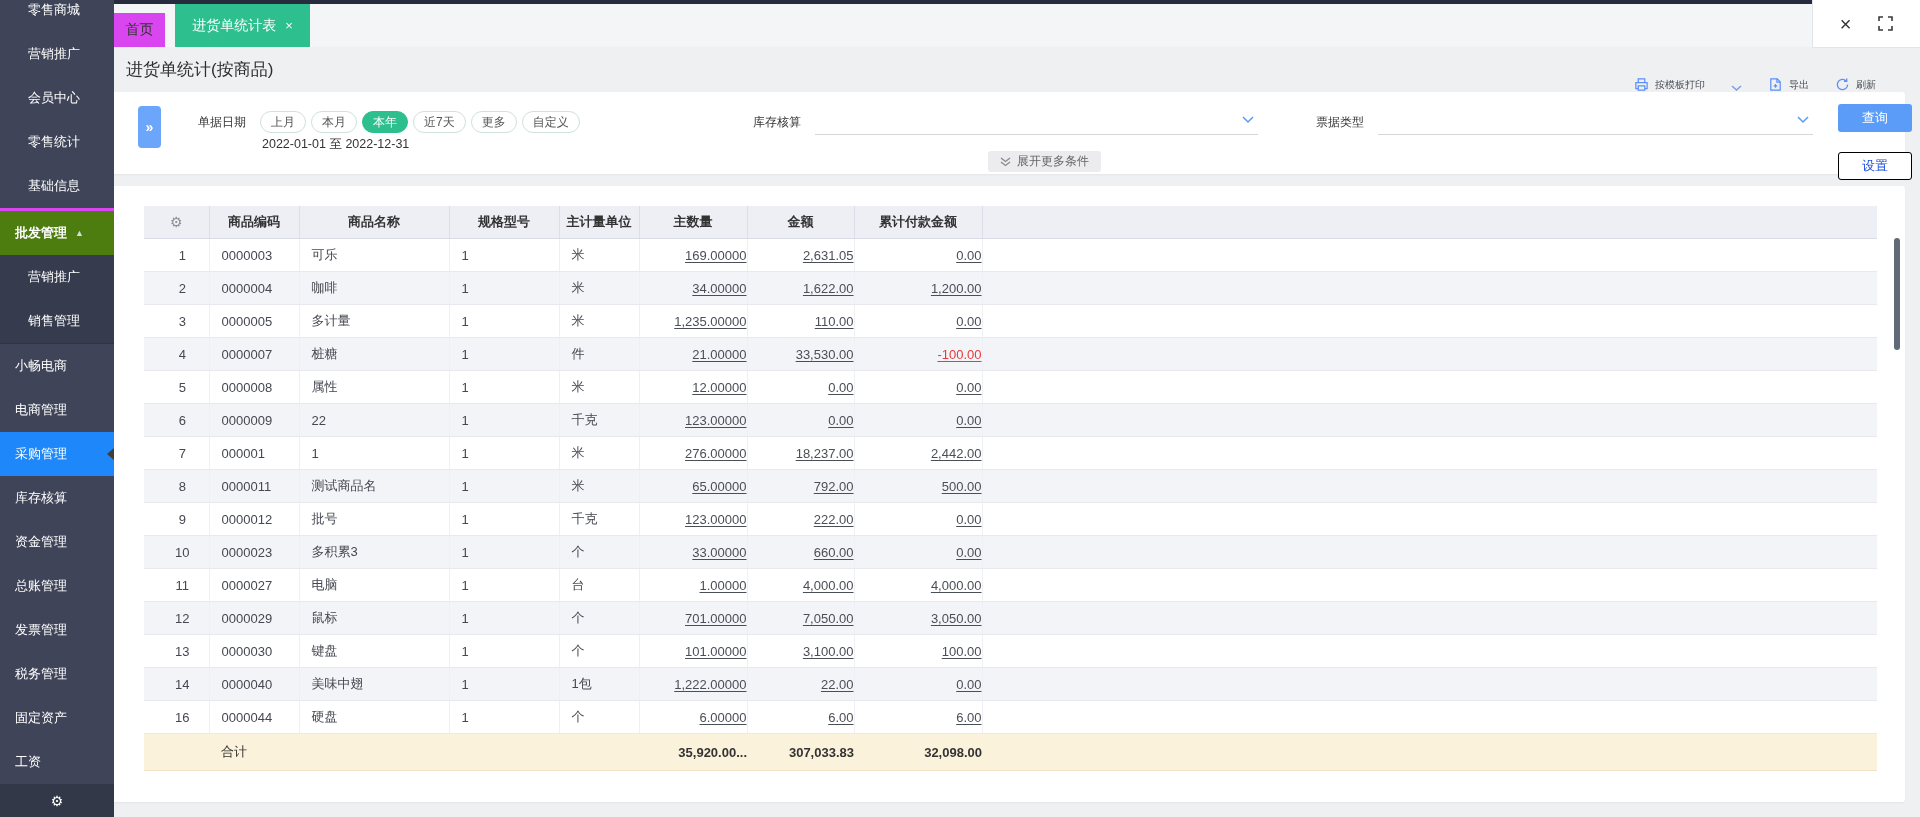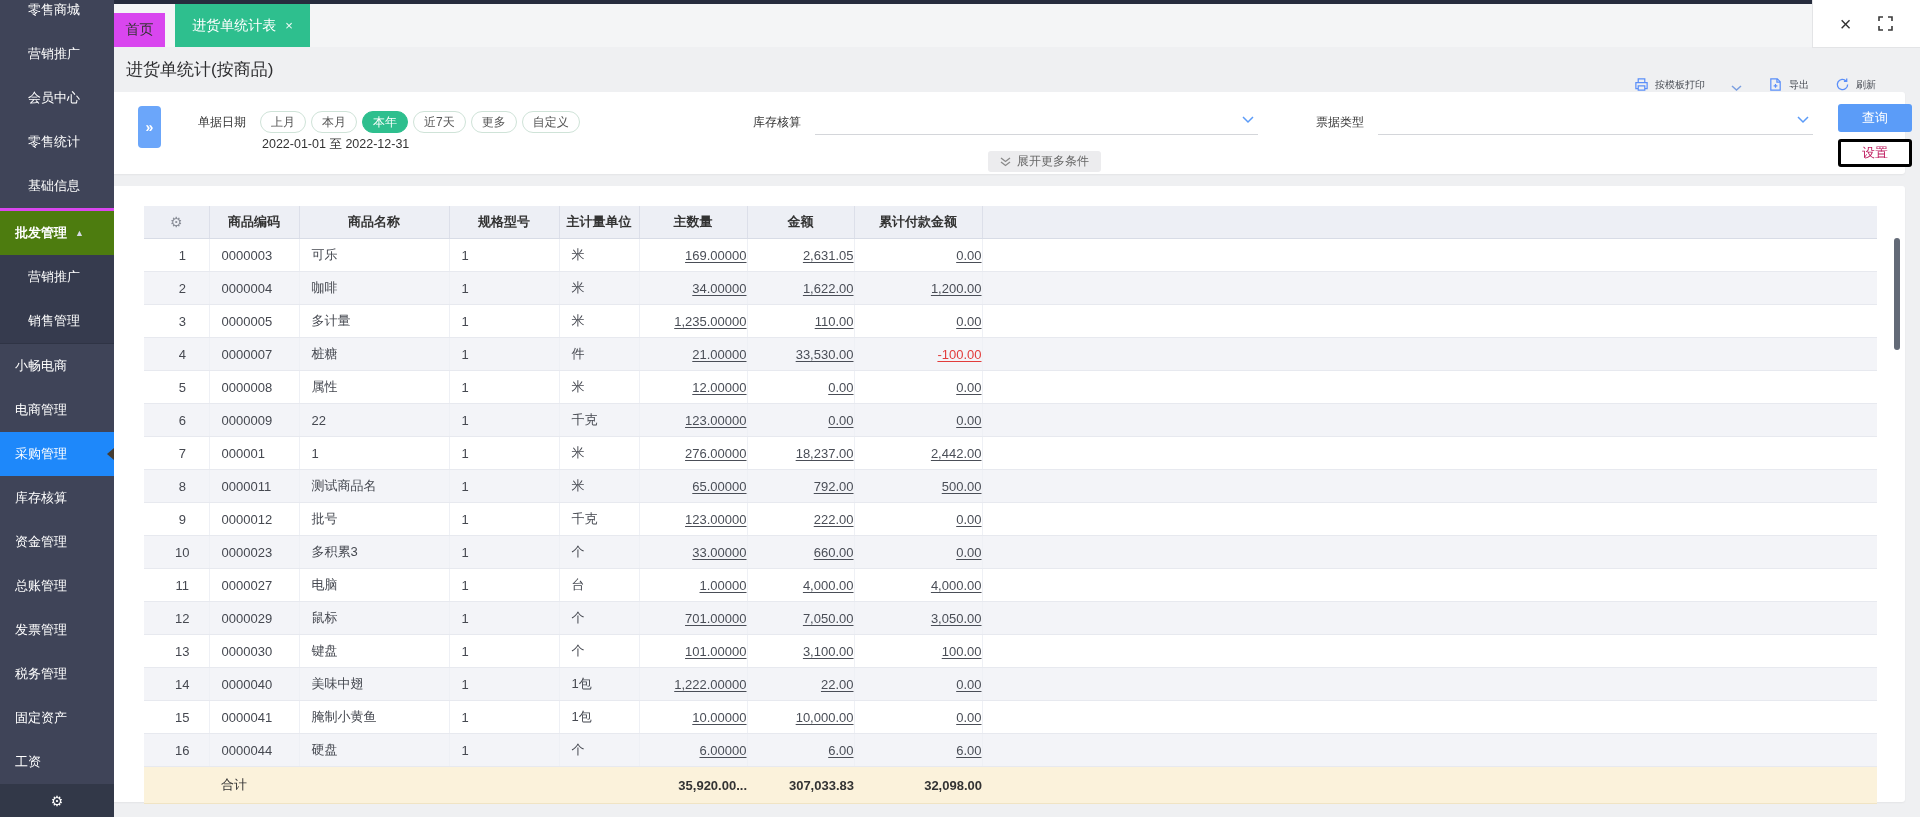--- a/index.html
+++ b/index.html
@@ -48,22 +48,22 @@
   .flt-label{position:absolute;top:22px;font-size:12px;color:#333;}
   .pills{position:absolute;left:150px;top:19px;display:flex;gap:5px;}
   .pill{font-size:12px;line-height:18px;padding:1px 10px;border:1px solid #cfe3d8;border-radius:11px;
     color:#555;background:#fff;cursor:pointer;white-space:nowrap;}
   .pill.sel{background:#2ebf8e;border-color:#2ebf8e;color:#fff;}
   .date-range{position:absolute;left:152px;top:44px;font-size:12.5px;color:#333;}
   .underline-select{position:absolute;top:16px;height:26px;border-bottom:1px solid #d4d6da;cursor:pointer;}
   .underline-select .chev{position:absolute;right:4px;top:8px;}
   .btn-query{position:absolute;left:1728px;top:12px;width:74px;height:28px;background:#5b9cf8;color:#fff;
     border:none;border-radius:3px;font-size:13px;display:flex;align-items:center;justify-content:center;cursor:pointer;}
-  .btn-settings{position:absolute;left:1728px;top:47px;width:74px;height:28px;background:#fff;color:#be185d;
-    border:3px solid #000000;border-radius:3px;font-size:13px;display:flex;align-items:center;justify-content:center;
+  .btn-settings{position:absolute;left:1728px;top:60px;width:74px;height:28px;background:#fff;color:#1d4ed8;
+    border:1px solid #000000;border-radius:3px;font-size:13px;display:flex;align-items:center;justify-content:center;
     box-sizing:border-box;cursor:pointer;}
   .expand-more{position:absolute;left:878px;top:59px;height:21px;padding:0 12px;background:#ececee;
     border-radius:3px;color:#666;font-size:12px;display:flex;align-items:center;gap:6px;cursor:pointer;}
   
   .table-card{left:110px;top:186px;width:1795px;height:616px;padding:20px 28px 0 34px;box-sizing:border-box;}
   table.tbl{width:100%;table-layout:fixed;border-collapse:collapse;}
   .tbl th{height:32px;background:#edeff5;font-size:13px;font-weight:bold;color:#333;
     border-right:1px solid #dcdfe9;border-bottom:1px solid #d8dce6;text-align:center;padding:0;}
   .tbl th:last-child{border-right:none;}
   .tbl td{height:32px;font-size:13px;color:#454850;border-bottom:1px solid #e7e9ef;
@@ -388,31 +388,20 @@
             <td>0000040</td>
             <td>美味中翅</td>
             <td>1</td>
             <td>1包</td>
             <td class="num"><span class="lnk">1,222.00000</span></td>
             <td class="num"><span class="lnk">22.00</span></td>
             <td class="num"><span class="lnk">0.00</span></td>
             <td></td>
           </tr>
           <tr>
-            <td class="td-center">15</td>
-            <td>0000041</td>
-            <td>腌制小黄鱼</td>
-            <td>1</td>
-            <td>1包</td>
-            <td class="num"><span class="lnk">10.00000</span></td>
-            <td class="num"><span class="lnk">10,000.00</span></td>
-            <td class="num"><span class="lnk">0.00</span></td>
-            <td></td>
-          </tr>
-          <tr>
             <td class="td-center">16</td>
             <td>0000044</td>
             <td>硬盘</td>
             <td>1</td>
             <td>个</td>
             <td class="num"><span class="lnk">6.00000</span></td>
             <td class="num"><span class="lnk">6.00</span></td>
             <td class="num"><span class="lnk">6.00</span></td>
             <td></td>
           </tr>

